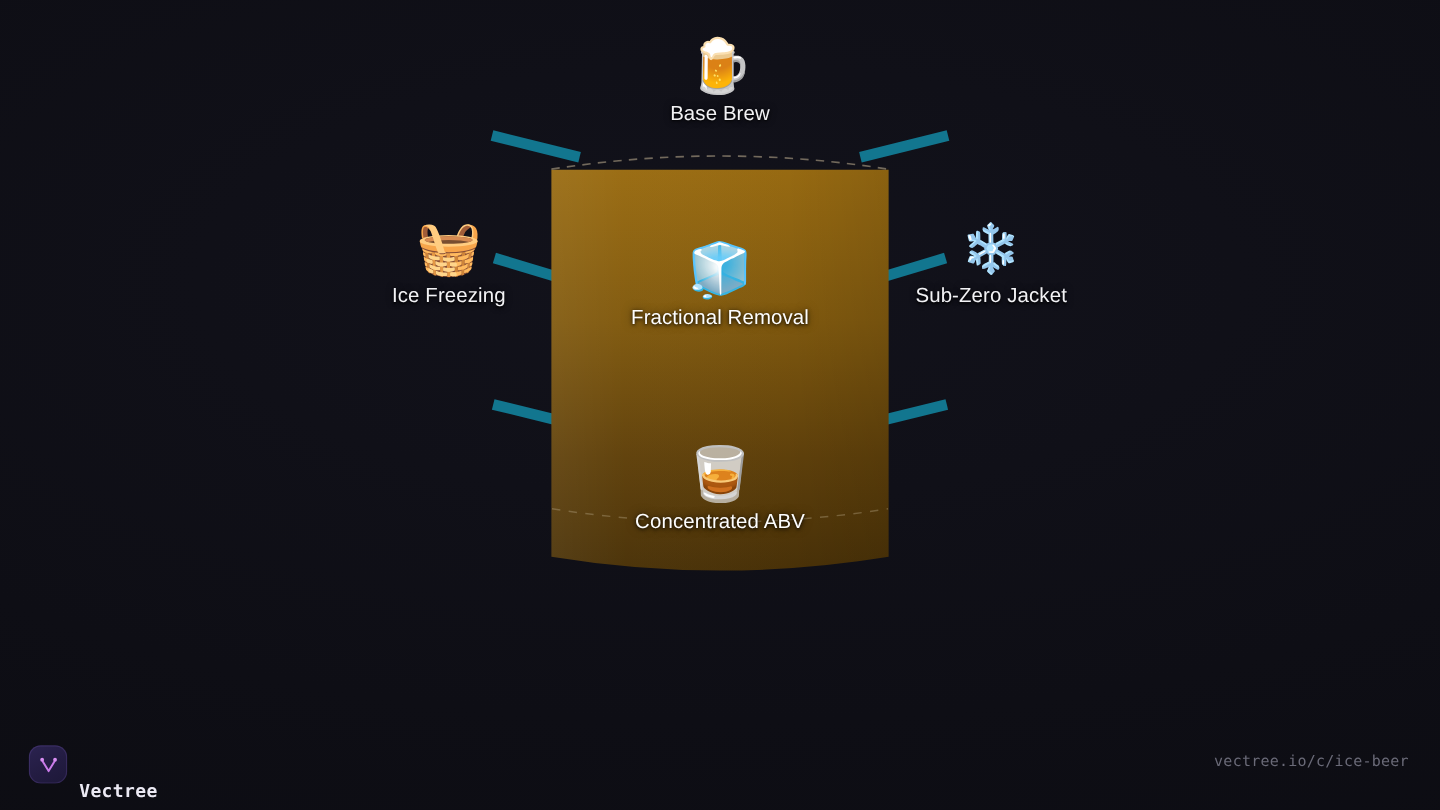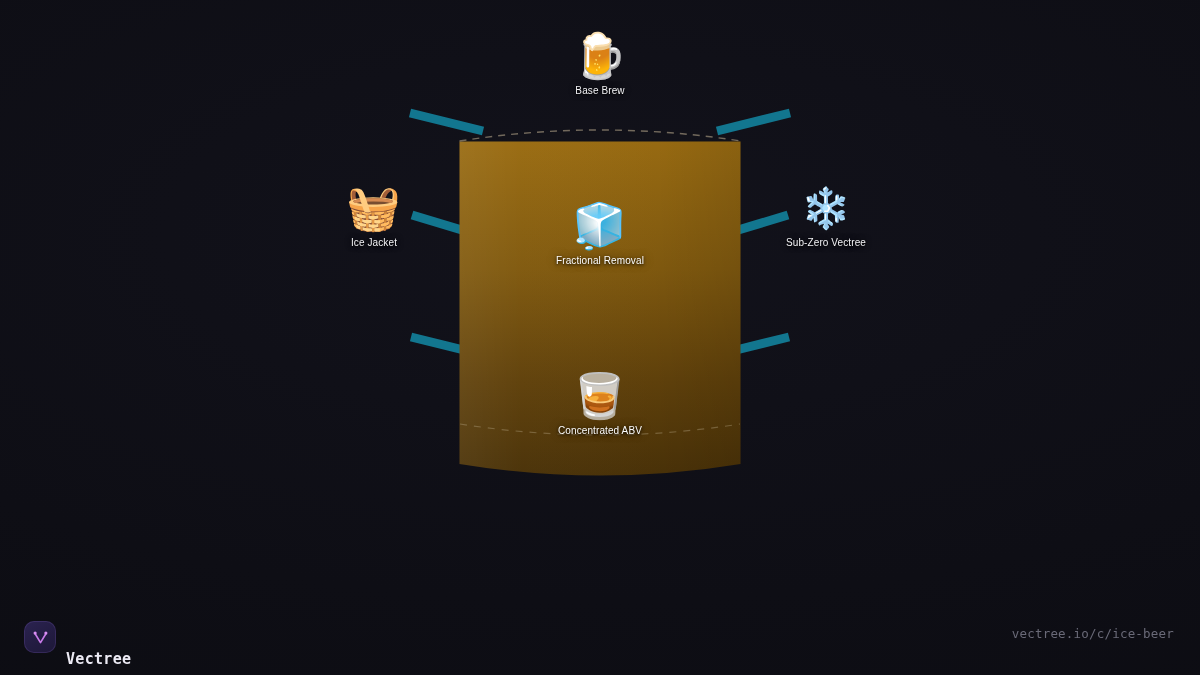--- a/index.html
+++ b/index.html
@@ -46,21 +46,21 @@
     font-size: 44px;
     line-height: 52px;
     height: 52px;
     display: block;
     font-family: "DejaVu Sans", sans-serif;
   }
   .node-icon.small { font-size: 40px; }
   .node-label {
     display: block;
     margin-top: 3px;
-    font-size: 10px;
+    font-size: 17px;
     color: #f2f2f5;
     letter-spacing: .1px;
     text-shadow: 0 1px 2px rgba(0,0,0,.85), 0 0 6px rgba(0,0,0,.6);
     white-space: nowrap;
   }
   .node-label.on-fill {
     color: #fdfdfd;
     text-shadow: 0 1px 3px rgba(0,0,0,.9), 0 0 8px rgba(0,0,0,.55);
   }
 
@@ -172,26 +172,26 @@
     </g>
   </svg>
 
   <div class="node" id="node-base-brew">
     <span class="node-icon">🍺</span>
     <span class="node-label">Base Brew</span>
   </div>
 
   <div class="node" id="node-ice-removal">
     <span class="node-icon">🧺</span>
-    <span class="node-label">Ice Jacket</span>
+    <span class="node-label">Ice Freezing</span>
   </div>
 
   <div class="node" id="node-sub-zero-jacket">
     <span class="node-icon small">❄️</span>
-    <span class="node-label">Sub-Zero Vectree</span>
+    <span class="node-label">Sub-Zero Jacket</span>
   </div>
 
   <div class="node" id="node-fractional-freezing">
     <span class="node-icon">🧊</span>
     <span class="node-label on-fill">Fractional Removal</span>
   </div>
 
   <div class="node" id="node-concentrated-abv">
     <span class="node-icon">🥃</span>
     <span class="node-label on-fill">Concentrated ABV</span>

